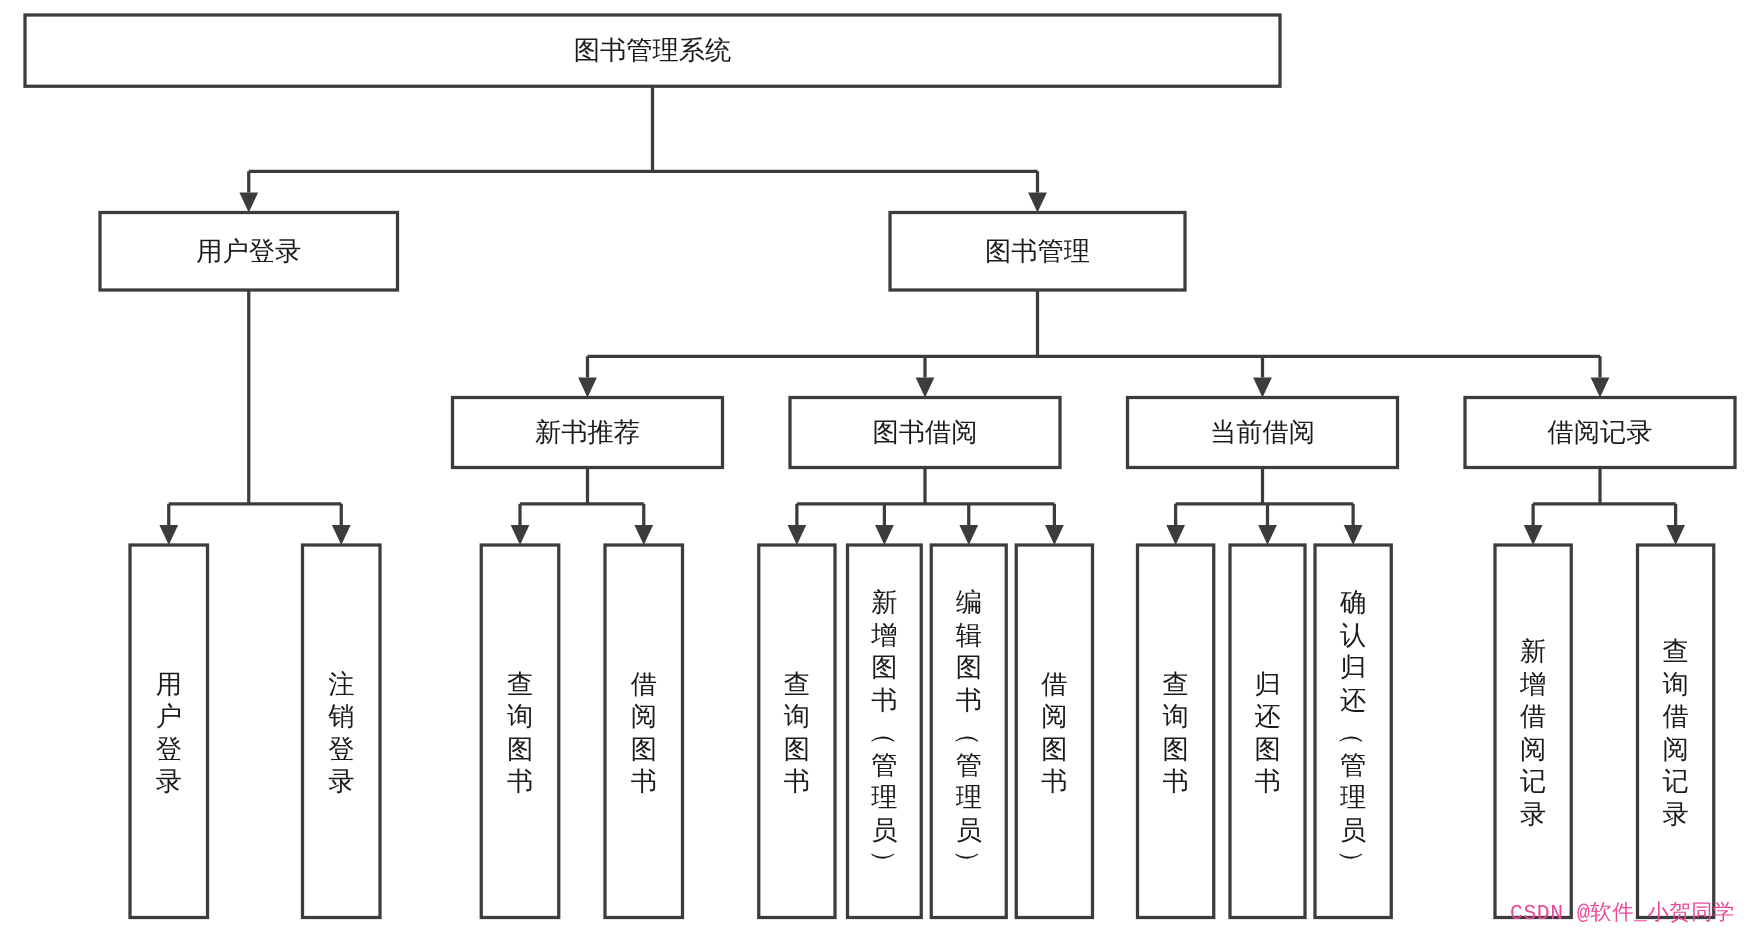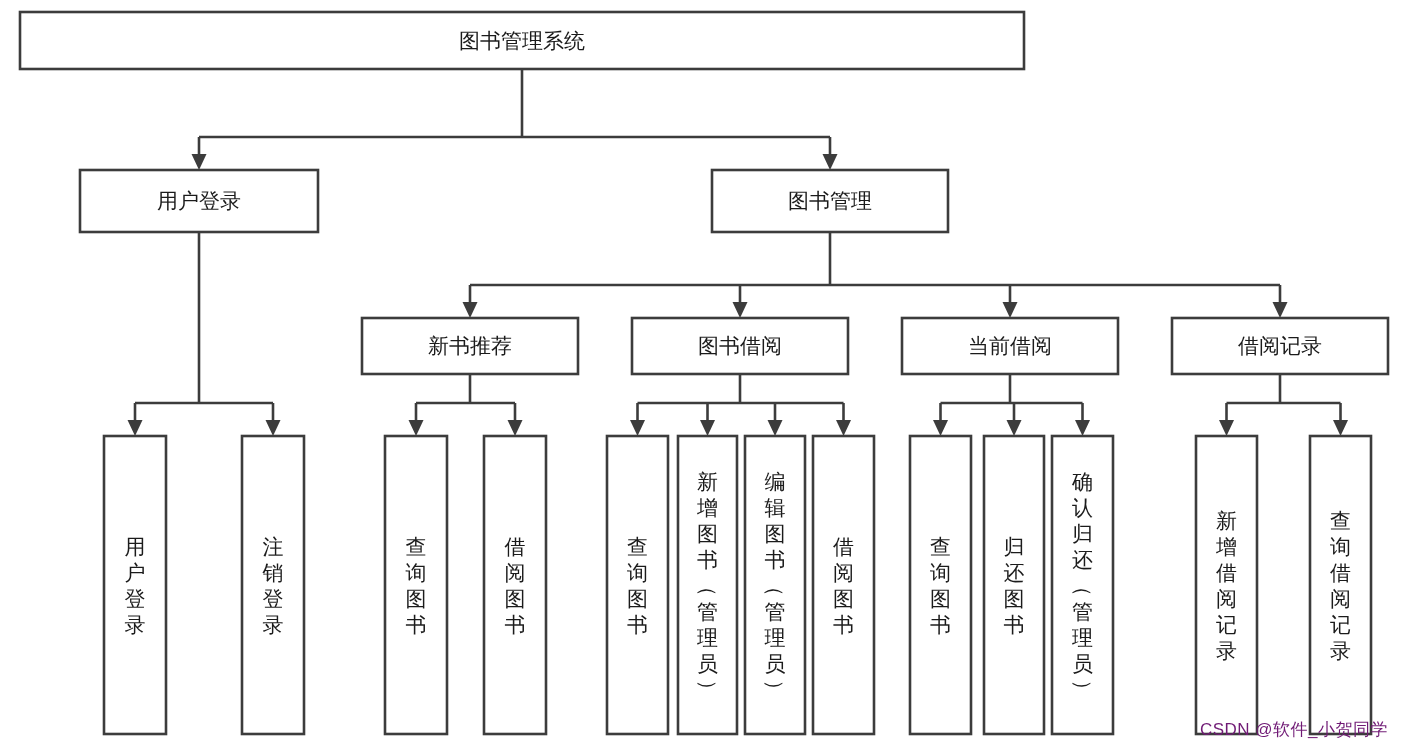--- a/index.html
+++ b/index.html
@@ -51,23 +51,23 @@
   .node-label-v {
     font-family: "DejaVu Sans", "Liberation Sans", sans-serif;
     font-size: 21px;
     fill: #1b1b1b;
     text-anchor: middle;
   }
   .watermark {
     position: absolute;
     right: 8px;
     bottom: 6px;
-    font-family: Liberation Sans, sans-serif;
+    font-family: Liberation Mono, monospace;
     font-size: 17px;
-    color: #701a75;
+    color: #ec4899;
     white-space: nowrap;
     letter-spacing: 0.5px;
   }
 </style>
 </head>
 <body>
 
 <div id="diagram-root">
   <svg class="diagram" viewBox="0 0 1405 747" xmlns="http://www.w3.org/2000/svg">
     <g id="connector-layer">

